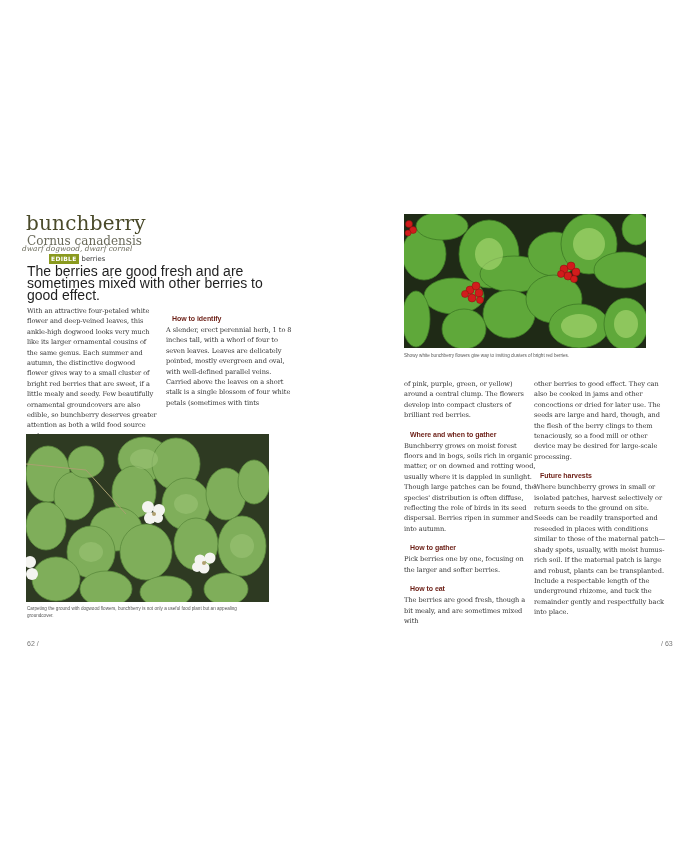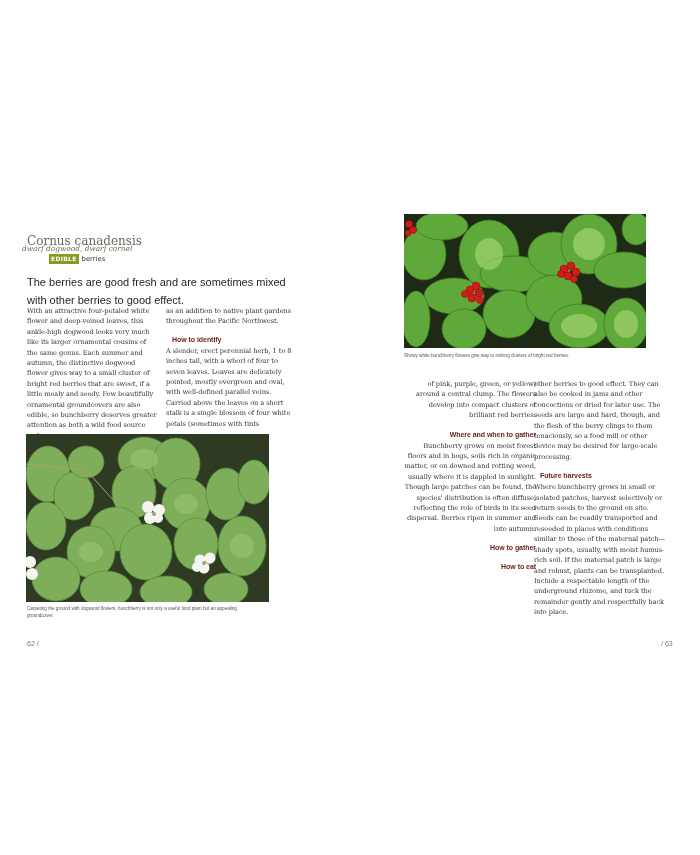--- a/index.html
+++ b/index.html
@@ -23,22 +23,22 @@
     position: absolute; left: 22px; top: 244px; font-size: 7.4px; font-style: italic; color: #6a6a5a;
   }
   .edible-row { position: absolute; left: 27px; top: 254px; display: flex; align-items: center; gap: 3px; padding-left: 22px; }
   .edible-badge {
     background: #8a9a1e; color: #ffffff; font-family: "DejaVu Sans", sans-serif;
     font-size: 6px; font-weight: bold; padding: 1px 2px; line-height: 8px; letter-spacing: 0.3px;
   }
   .edible-part { font-family: "DejaVu Sans", sans-serif; font-size: 6.8px; color: #333; }
 
   .lead {
-    position: absolute; left: 27px; top: 273px; width: 260px;
-    font-family: "Liberation Sans", sans-serif; font-size: 11px; line-height: 18px; color: #1f1f1f;
+    position: absolute; left: 27px; top: 265px; width: 260px;
+    font-family: "Liberation Sans", sans-serif; font-size: 14px; line-height: 12px; color: #1f1f1f;
   }
 
   .col {
     position: absolute; font-family: "DejaVu Serif", serif; font-size: 6.6px; line-height: 10.4px;
     color: #333; letter-spacing: -0.05px;
   }
   .col p { margin: 0; }
   .col h4 {
     margin: 9px 0 1px 6px; font-family: "Liberation Sans", sans-serif; font-size: 7px; font-weight: bold;
     color: #6b1d14; line-height: 10px;
@@ -52,33 +52,33 @@
     position: absolute; font-family: "Liberation Sans", sans-serif; font-size: 4.6px; line-height: 7px; color: #555;
   }
   .folio {
     position: absolute; top: 640px; font-family: "Liberation Sans", sans-serif; font-size: 7px; color: #777;
   }
 </style>
 </head>
 <body>
 
 <div class="page page-left">
+  <div class="title">bunchberry</div>
   <div class="latin">Cornus canadensis</div>
   <div class="common">dwarf dogwood, dwarf cornel</div>
   <div class="edible-row">
     <span class="edible-badge">EDIBLE</span>
     <span class="edible-part">berries</span>
   </div>
   <div class="lead">The berries are good fresh and are sometimes mixed with other berries to good effect.</div>
 
   <div class="col" style="left:27px; top:306px; width:130px;">
     <p>With an attractive four-petaled white flower and deep-veined leaves, this ankle-high dogwood looks very much like its larger ornamental cousins of the same genus. Each summer and autumn, the distinctive dogwood flower gives way to a small cluster of bright red berries that are sweet, if a little mealy and seedy. Few beautifully ornamental groundcovers are also edible, so bunchberry deserves greater attention as both a wild food source and</p>
   </div>
   <div class="col" style="left:166px; top:306px; width:128px;">
-    <p>as an addition to native plant gardens throughout the Pacific Northwest.</p>
     <h4 style="margin-top:8px;">How to identify</h4>
     <p>A slender, erect perennial herb, 1 to 8 inches tall, with a whorl of four to seven leaves. Leaves are delicately pointed, mostly evergreen and oval, with well-defined parallel veins. Carried above the leaves on a short stalk is a single blossom of four white petals (sometimes with tints</p>
   </div>
 
   <div class="photo" style="left:26px; top:434px; width:243px; height:168px;">
     <svg width="243" height="168" viewBox="0 0 243 168">
       <rect width="243" height="168" fill="#2e3a22"></rect>
       <g fill="#7fae5a" stroke="#5a8a3c" stroke-width="0.8">
         <ellipse cx="22" cy="40" rx="22" ry="28"></ellipse>
         <ellipse cx="48" cy="62" rx="20" ry="24"></ellipse>
@@ -168,26 +168,28 @@
           <circle cx="157" cy="60" r="3.5"></circle>
           <circle cx="170" cy="65" r="3.5"></circle>
         <circle cx="5" cy="10" r="3.5"></circle>
           <circle cx="9" cy="16" r="3.5"></circle>
           <circle cx="4" cy="19" r="3"></circle>
       </g>
     </svg>
   </div>
   <div class="caption" style="left:54px; top:352px; width:240px;">Showy white bunchberry flowers give way to inviting clusters of bright red berries.</div>
 
-  <div class="col" style="left:54px; top:379px; width:132px;text-align:right;">
+  <div class="col" style="left:54px; top:379px; width:132px;">
     <p>of pink, purple, green, or yellow) around a central clump. The flowers develop into compact clusters of brilliant red berries.</p>
     <h4 style="margin-top:9px;">Where and when to gather</h4>
     <p>Bunchberry grows on moist forest floors and in bogs, soils rich in organic matter, or on downed and rotting wood, usually where it is dappled in sunlight. Though large patches can be found, the species' distribution is often diffuse, reflecting the role of birds in its seed dispersal. Berries ripen in summer and into autumn.</p>
     <h4>How to gather</h4>
+    <p>Pick berries one by one, focusing on the larger and softer berries.</p>
     <h4>How to eat</h4>
+    <p>The berries are good fresh, though a bit mealy, and are sometimes mixed with</p>
   </div>
 
   <div class="col" style="left:184px; top:379px; width:134px;">
     <p>other berries to good effect. They can also be cooked in jams and other concoctions or dried for later use. The seeds are large and hard, though, and the flesh of the berry clings to them tenaciously, so a food mill or other device may be desired for large-scale processing.</p>
     <h4 style="margin-top:9px;">Future harvests</h4>
     <p>Where bunchberry grows in small or isolated patches, harvest selectively or return seeds to the ground on site. Seeds can be readily transported and reseeded in places with conditions similar to those of the maternal patch—shady spots, usually, with moist humus-rich soil. If the maternal patch is large and robust, plants can be transplanted. Include a respectable length of the underground rhizome, and tuck the remainder gently and respectfully back into place.</p>
   </div>
 
   <div class="folio" style="left:311px;">/ 63</div>
 </div>

